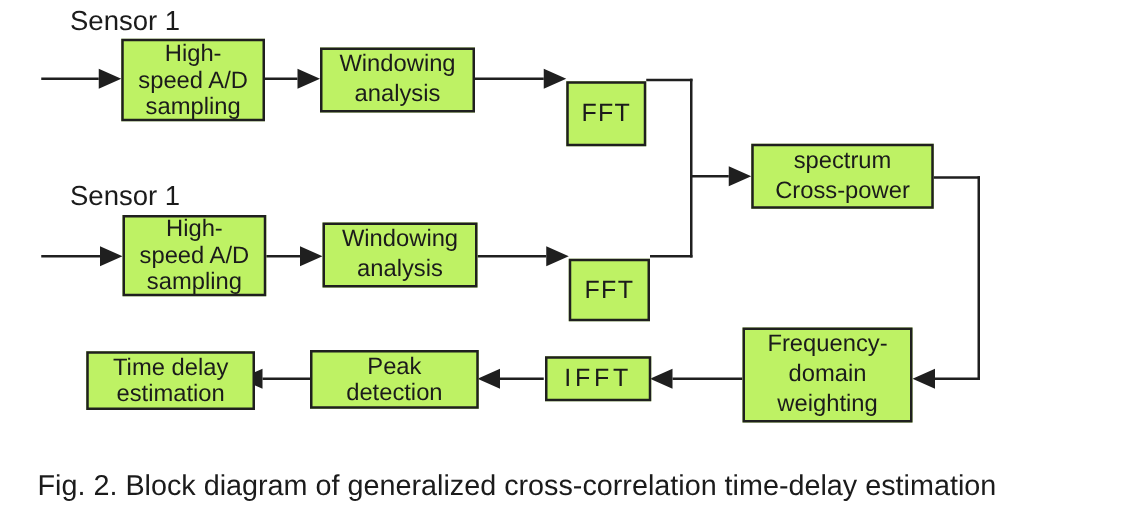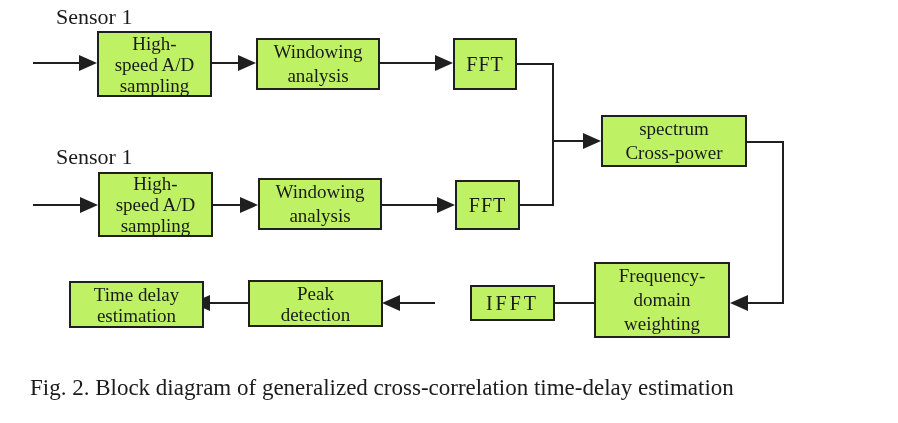--- a/index.html
+++ b/index.html
@@ -1,37 +1,37 @@
 <!DOCTYPE html>
 <html><head>
 <meta charset="utf-8">
 <style>
   html,body{margin:0;padding:0;background:#ffffff;}
   #canvas{
     position:relative;
     width:898px;height:423px;
     background:#ffffff;
-    font-family:Liberation Serif, serif;
+    font-family:Liberation Sans, sans-serif;
     color:#1b1b1b;
     overflow:hidden;
   }
   .box{
     position:absolute;
     box-sizing:border-box;
     border:2px solid #1f1f1f;
     background:#bef264;
     display:flex;flex-direction:column;
     align-items:center;justify-content:center;
     text-align:center;
     font-size:19px;line-height:21px;
   }
   .box span{display:block;white-space:nowrap;}
   .lh24{line-height:24px;}
-  .wide-ls{letter-spacing:3px;margin-left:34px;}
-  .ls1{letter-spacing:1px;}
+  .wide-ls{letter-spacing:3px;}
+  .ls1{letter-spacing:1px;margin-top:27px;}
   .hline{position:absolute;height:2px;background:#1f1f1f;}
   .vline{position:absolute;width:2px;background:#1f1f1f;}
   .ahead-r{
     position:absolute;width:0;height:0;
     border-left:18px solid #1f1f1f;
     border-top:8px solid transparent;
     border-bottom:8px solid transparent;
   }
   .ahead-l{
     position:absolute;width:0;height:0;

